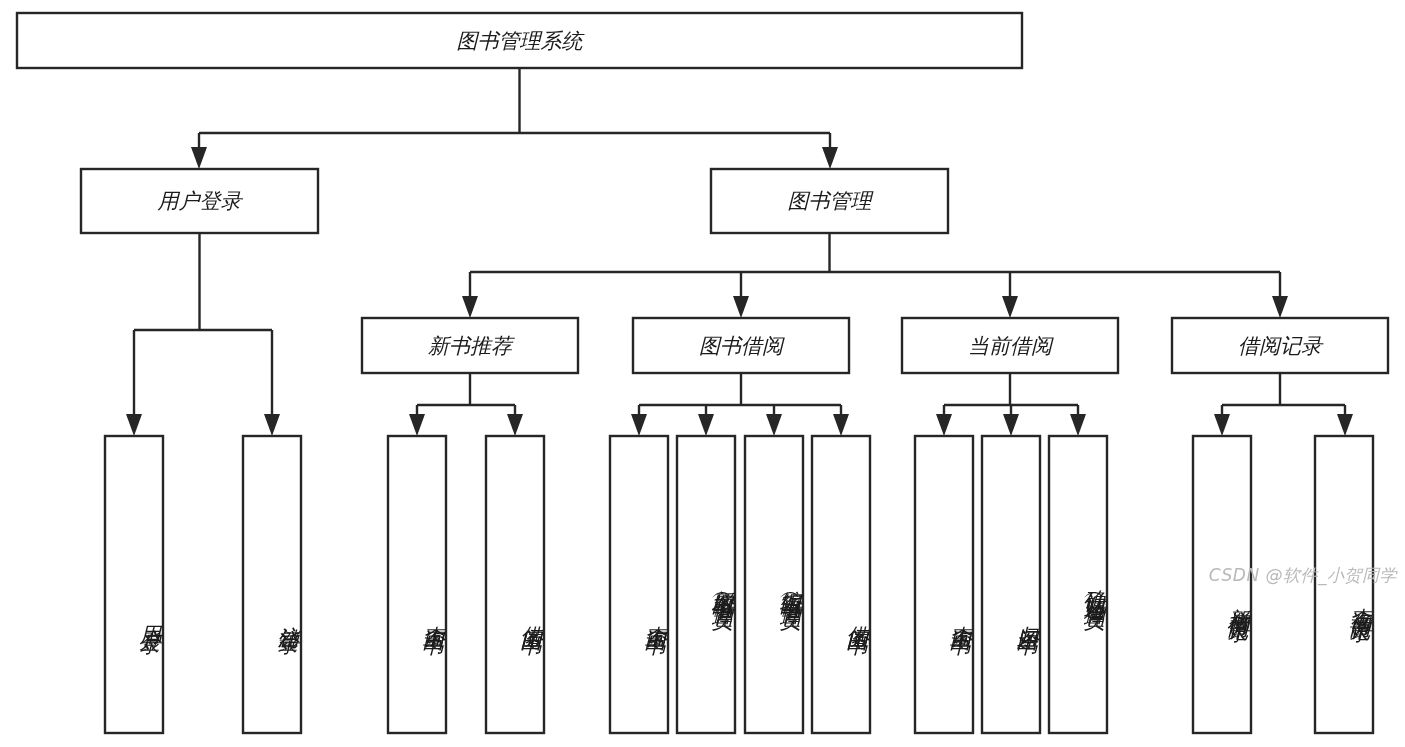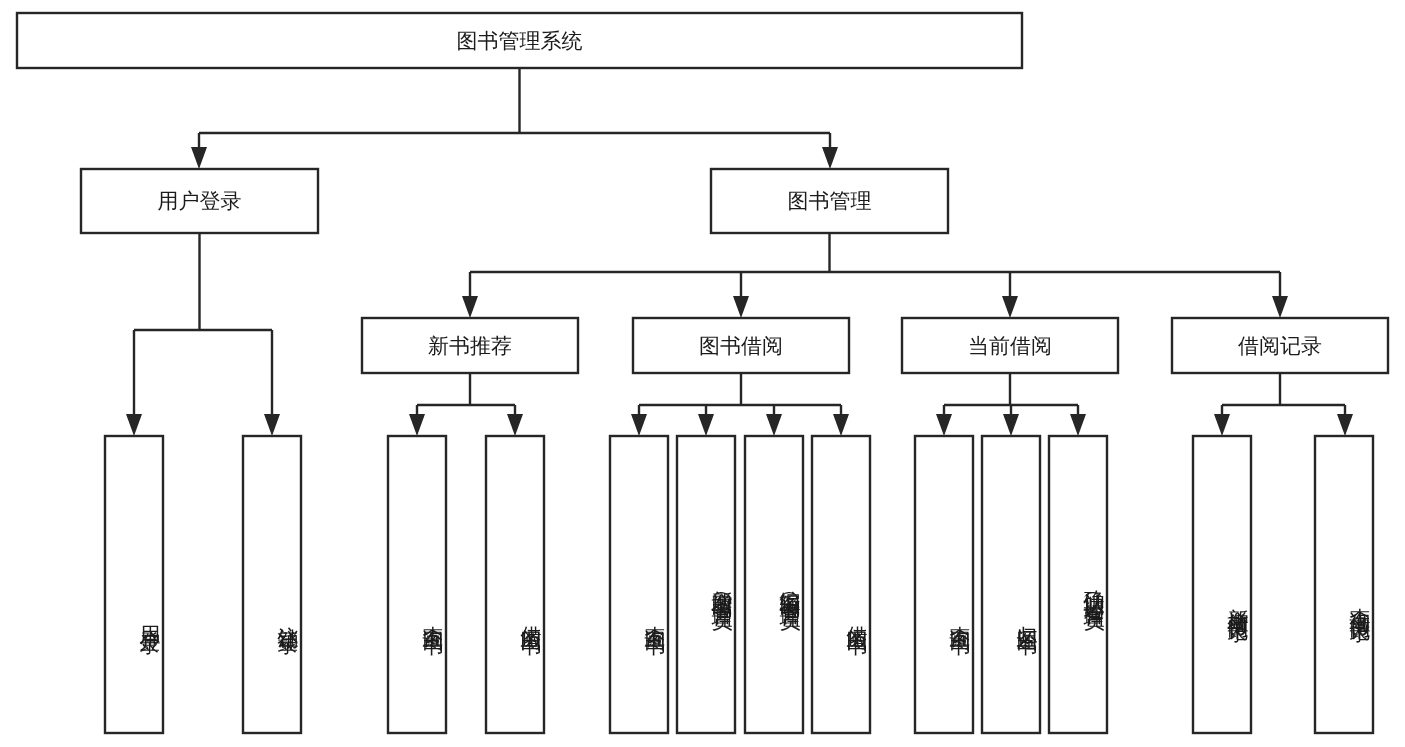--- a/index.html
+++ b/index.html
@@ -11,20 +11,21 @@
     width: 1405px;
     height: 747px;
     font-family: "DejaVu Sans", "Liberation Sans", sans-serif;
     overflow: hidden;
   }
   #diagram-root {
     position: relative;
     width: 1405px;
     height: 593px;
     background: #ffffff;
+    font-style: italic;
   }
   svg#flowchart {
     position: absolute;
     left: 0;
     top: 0;
     width: 1405px;
     height: 747px;
     display: block;
   }
   .node-box {
@@ -206,13 +207,14 @@
   <div class="vlabel" style="left:745px; top:444px; width:58px; height:285px;">编辑图书（管理员）</div>
   <div class="vlabel" style="left:812px; top:502px; width:58px; height:226px;">借阅图书</div>
 
   <div class="vlabel" style="left:915px; top:502px; width:58px; height:226px;">查询图书</div>
   <div class="vlabel" style="left:982px; top:502px; width:58px; height:226px;">归还图书</div>
   <div class="vlabel" style="left:1049px; top:444px; width:58px; height:285px;">确认归还（管理员）</div>
 
   <div class="vlabel" style="left:1193px; top:472px; width:58px; height:256px;">新增借阅记录</div>
   <div class="vlabel" style="left:1315px; top:472px; width:58px; height:256px;">查询借阅记录</div>
 
+  <div class="watermark">CSDN @软件_小贺同学</div>
 </div>
 
 </body></html>

